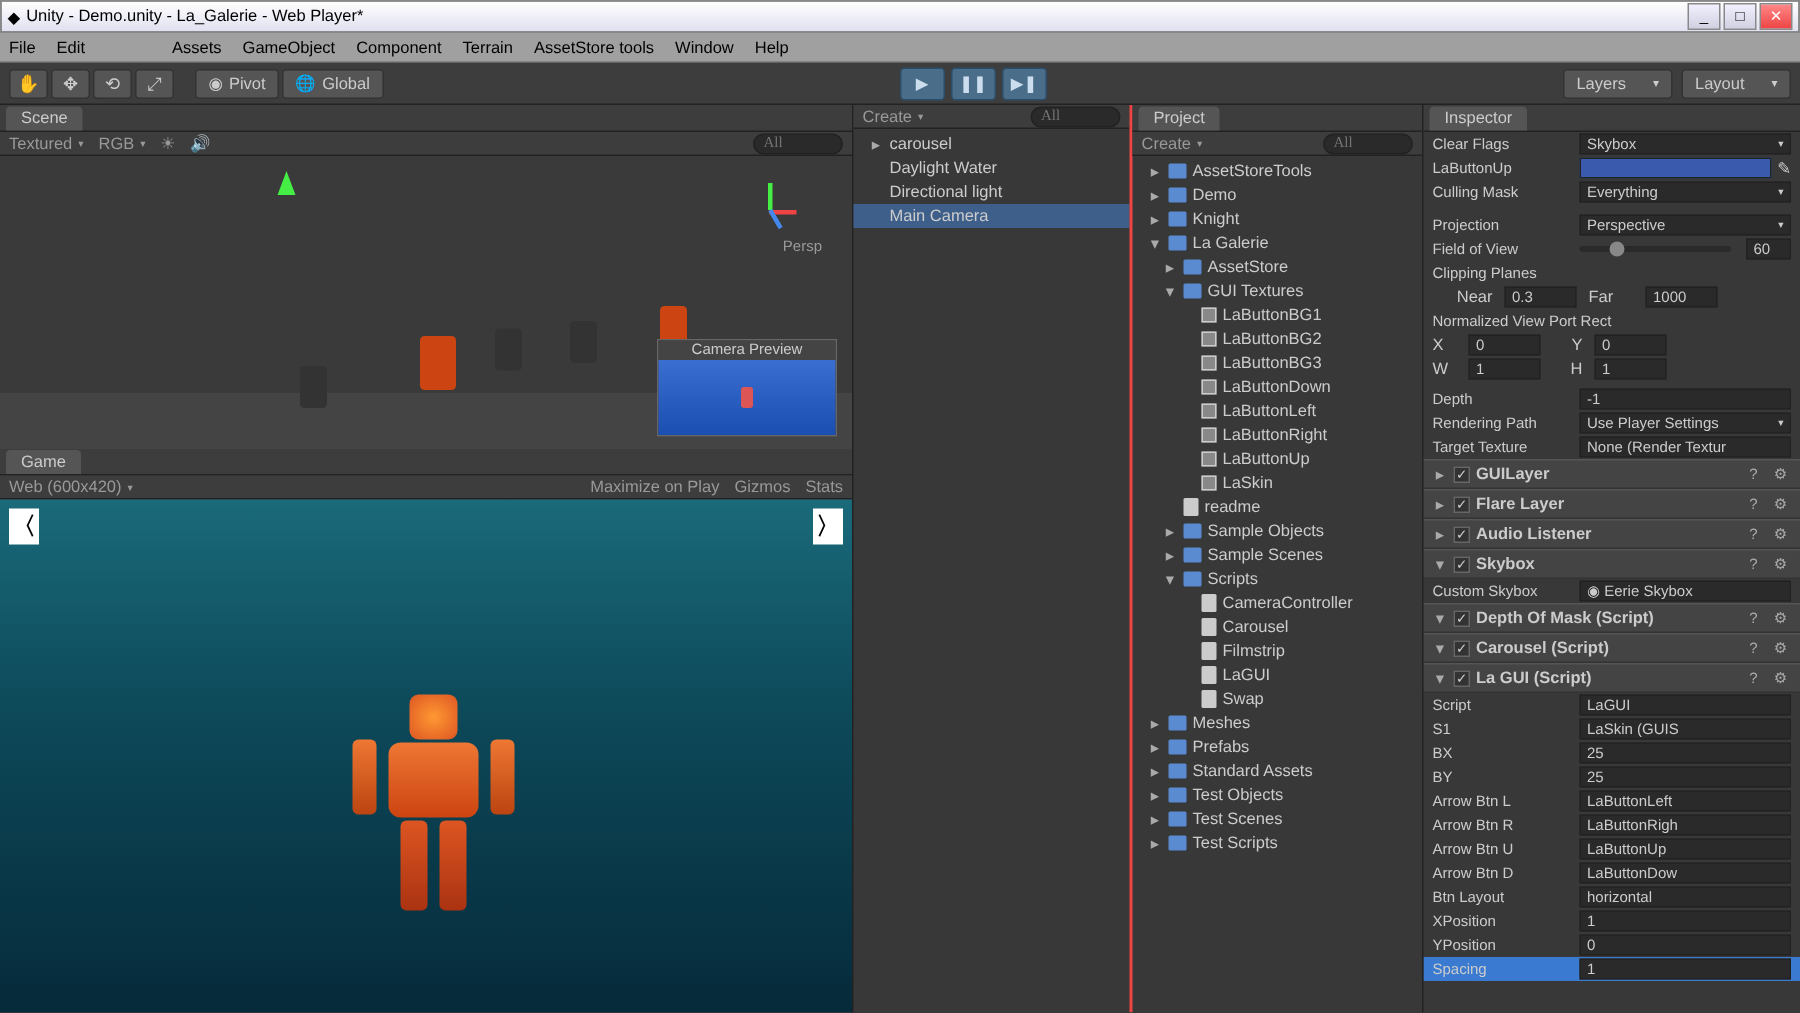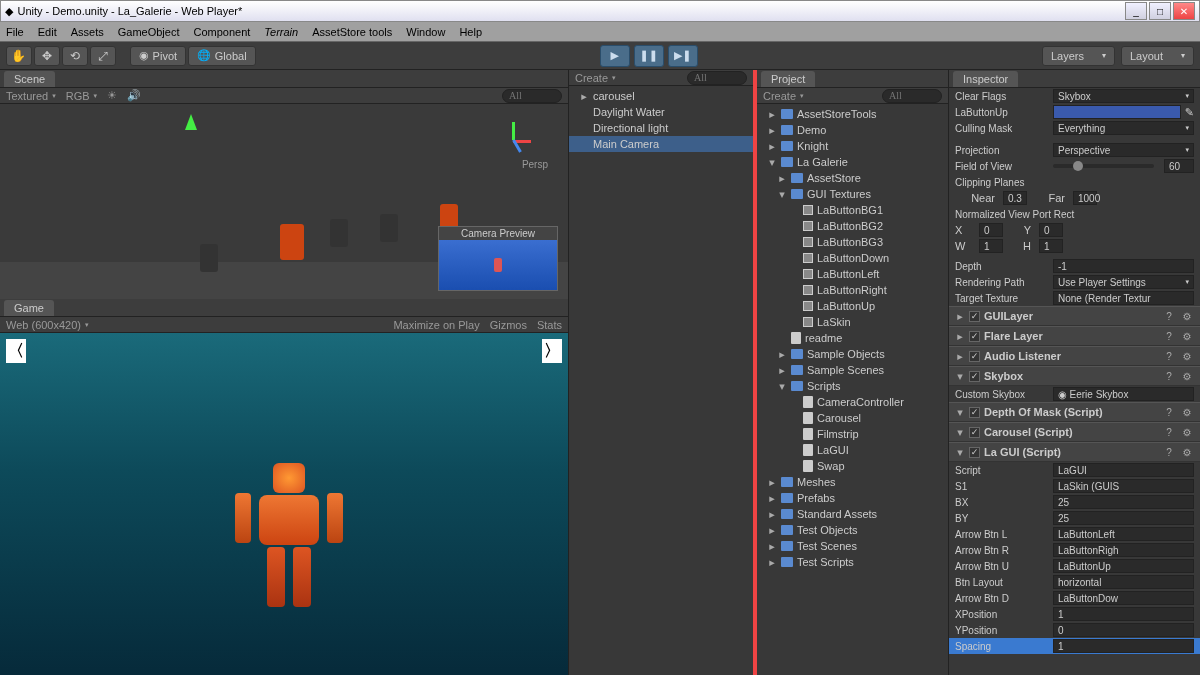--- a/index.html
+++ b/index.html
@@ -15,21 +15,21 @@
 .tb-btn { width: 26px; height: 20px; background: #555; border: 1px solid #333; border-radius: 3px; display: flex; align-items: center; justify-content: center; font-size: 12px; color: #ccc; cursor: pointer; }
 .tb-toggle { height: 20px; padding: 0 8px; background: #555; border: 1px solid #333; border-radius: 3px; display: flex; align-items: center; gap: 4px; color: #ccc; cursor: pointer; }
 .play-group { display: flex; gap: 4px; }
 .play-btn { width: 30px; height: 22px; background: #4a6d8a; border: 1px solid #2a4d6a; border-radius: 3px; display: flex; align-items: center; justify-content: center; color: #cde; cursor: pointer; }
 .spacer { flex: 1; }
 .dropdown { height: 20px; padding: 0 8px; background: #555; border: 1px solid #333; border-radius: 3px; display: flex; align-items: center; gap: 6px; color: #ccc; cursor: pointer; }
 .dropdown::after { content: "▾"; font-size: 8px; margin-left: 12px; }
 .main { display: flex; height: 605px; }
 .left-col { width: 568px; display: flex; flex-direction: column; }
 .mid-col { width: 185px; border-left: 1px solid #222; }
-.proj-col { width: 195px; border-left: 4px solid #ef4444; }
+.proj-col { width: 195px; border-left: 2px solid #ef4444; }
 .insp-col { flex: 1; border-left: 1px solid #222; overflow: hidden; }
 .tab-hdr { background: #3d3d3d; height: 18px; display: flex; align-items: center; border-bottom: 1px solid #222; }
 .tab { background: #555; padding: 2px 10px; border-radius: 3px 3px 0 0; margin-left: 4px; color: #ccc; cursor: pointer; }
 .sub-tb { background: #3d3d3d; height: 16px; display: flex; align-items: center; padding: 0 6px; gap: 10px; font-size: 10px; color: #999; border-bottom: 1px solid #222; }
 .mini-drop { display: flex; align-items: center; gap: 4px; cursor: pointer; }
 .mini-drop::after { content: "▾"; font-size: 7px; }
 .scene-view { height: 195px; background: #3a3a3a; position: relative; overflow: hidden; }
 .grid-floor { position: absolute; top: 60%; left: -10%; right: -10%; bottom: -20%; background: #444; transform: perspective(400px) rotateX(70deg); border-top: 1px solid #666; }
 .gizmo { position: absolute; top: 12px; right: 30px; width: 50px; height: 50px; }
 .gizmo-x { position: absolute; width: 18px; height: 3px; background: #e44; top: 24px; left: 25px; }
@@ -69,44 +69,44 @@
 .insp-field { flex: 1; background: #2a2a2a; border: 1px solid #222; padding: 1px 4px; font-size: 10px; color: #ccc; height: 14px; display: flex; align-items: center; }
 .insp-field.drop::after { content: "▾"; margin-left: auto; font-size: 7px; }
 .color-swatch { flex: 1; height: 14px; background: #3a5aad; border: 1px solid #222; }
 .comp-hdr { background: #444; padding: 2px 6px; display: flex; align-items: center; gap: 4px; border-top: 1px solid #555; border-bottom: 1px solid #333; }
 .comp-hdr .title { font-weight: bold; flex: 1; font-size: 11px; }
 .comp-gear { width: 14px; height: 14px; display: flex; align-items: center; justify-content: center; font-size: 10px; color: #aaa; cursor: pointer; }
 .checkbox { width: 11px; height: 11px; border: 1px solid #666; background: #333; display: flex; align-items: center; justify-content: center; font-size: 9px; }
 .checkbox.on::after { content: "✓"; color: #ccc; }
 .slider { flex: 1; height: 4px; background: #2a2a2a; position: relative; border-radius: 2px; }
 .slider-thumb { position: absolute; width: 10px; height: 10px; background: #888; border-radius: 50%; top: -3px; left: 20%; }
-.xy-field { width: 24px; background: #2a2a2a; border: 1px solid #222; padding: 1px 4px; font-size: 10px; color: #ccc; height: 14px; }
+.xy-field { width: 48px; background: #2a2a2a; border: 1px solid #222; padding: 1px 4px; font-size: 10px; color: #ccc; height: 14px; }
 .sel-row { background: #3a7ad0; }
 .search-input { background: #2a2a2a; border: 1px solid #222; border-radius: 8px; padding: 1px 6px; font-size: 10px; color: #999; width: 60px; height: 14px; font-family: Liberation Serif, serif; }
 </style>
 </head>
 <body>
 
 <div class="titlebar">
   <span>◆</span>
   <span class="titlebar-txt">Unity - Demo.unity - La_Galerie - Web Player*</span>
   <div class="winbtns">
     <div class="winbtn">_</div>
     <div class="winbtn">□</div>
     <div class="winbtn close">✕</div>
   </div>
 </div>
 
 <div class="menubar" id="menubar">
     <span style="cursor: pointer;">File</span>
     <span style="cursor: pointer;">Edit</span>
-    <span style="cursor: pointer;">Assets</span>
+    <span style="cursor: pointer; margin-left: 44px;">Assets</span>
     <span style="cursor: pointer;">GameObject</span>
     <span style="cursor: pointer;">Component</span>
-    <span style="cursor: pointer; font-style: italic;">Terrain</span>
+    <span style="cursor: pointer;">Terrain</span>
     <span style="cursor: pointer;">AssetStore tools</span>
     <span style="cursor: pointer;">Window</span>
     <span style="cursor: pointer;">Help</span>
   </div>
 
 <div class="toolbar">
   <div class="tb-group">
     <div class="tb-btn">✋</div>
     <div class="tb-btn">✥</div>
     <div class="tb-btn">⟲</div>
@@ -409,21 +409,21 @@
           <div class="slider-thumb"></div>
         </div>
         <div class="xy-field" style="width:30px;margin-left:6px">60</div>
       </div>
     <div class="insp-row">
         <div class="insp-label">Clipping Planes</div>
       </div>
     <div class="insp-row">
         <span style="width:40px;text-align:right;margin-right:4px">Near</span>
         <div class="xy-field">0.3</div>
-        <span style="width:30px;text-align:right;margin:0 4px">Far</span>
+        <span style="width:30px;text-align:left;margin:0 4px">Far</span>
         <div class="xy-field">1000</div>
       </div>
     <div class="insp-row">
         <div class="insp-label" style="width:auto">Normalized View Port Rect</div>
       </div>
     <div class="insp-row">
         <span style="width:20px">X</span>
         <div class="xy-field">0</div>
         <span style="width:20px;text-align:right;margin:0 4px">Y</span>
         <div class="xy-field">0</div>
@@ -523,26 +523,26 @@
         </div>
         <div class="insp-row">
           <div class="insp-label">Arrow Btn R</div>
           <div class="insp-field">LaButtonRigh</div>
         </div>
         <div class="insp-row">
           <div class="insp-label">Arrow Btn U</div>
           <div class="insp-field">LaButtonUp</div>
         </div>
         <div class="insp-row">
+          <div class="insp-label">Arrow Btn D</div>
+          <div class="insp-field">LaButtonDow</div>
+        </div>
+        <div class="insp-row">
           <div class="insp-label">Btn Layout</div>
           <div class="insp-field">horizontal</div>
-        </div>
-        <div class="insp-row">
-          <div class="insp-label">Arrow Btn D</div>
-          <div class="insp-field">LaButtonDow</div>
         </div>
         <div class="insp-row">
           <div class="insp-label">XPosition</div>
           <div class="insp-field">1</div>
         </div>
         <div class="insp-row">
           <div class="insp-label">YPosition</div>
           <div class="insp-field">0</div>
         </div>
         <div class="insp-row sel-row">

